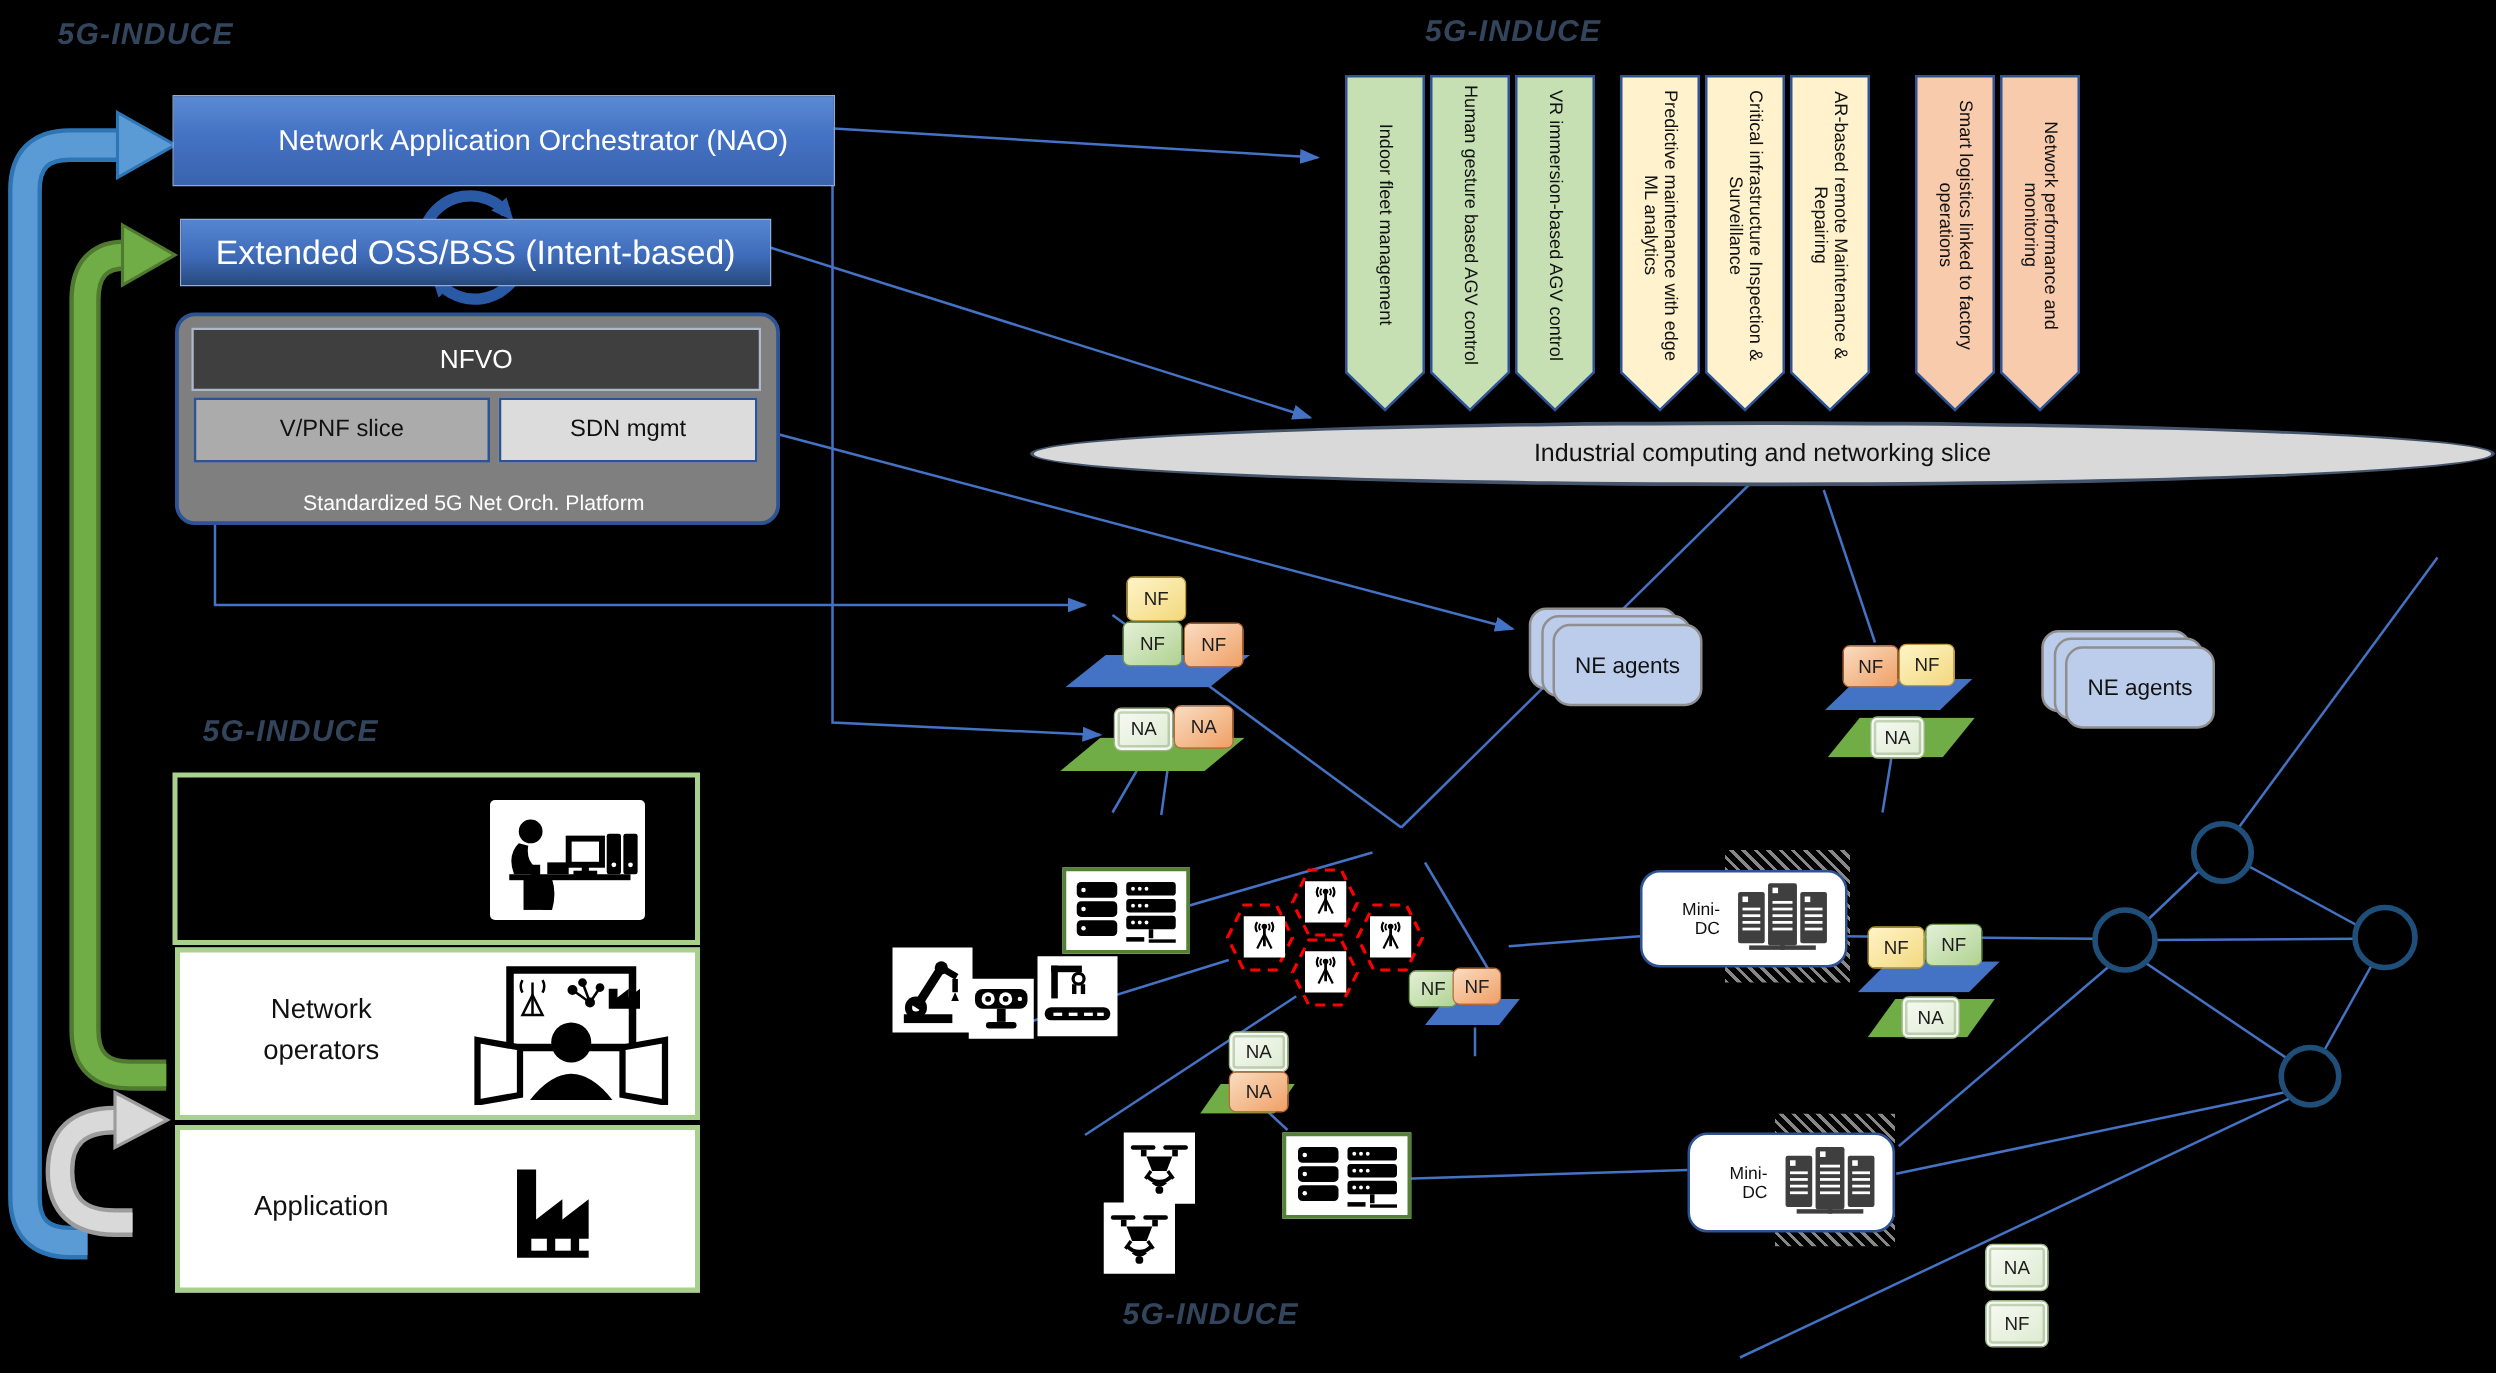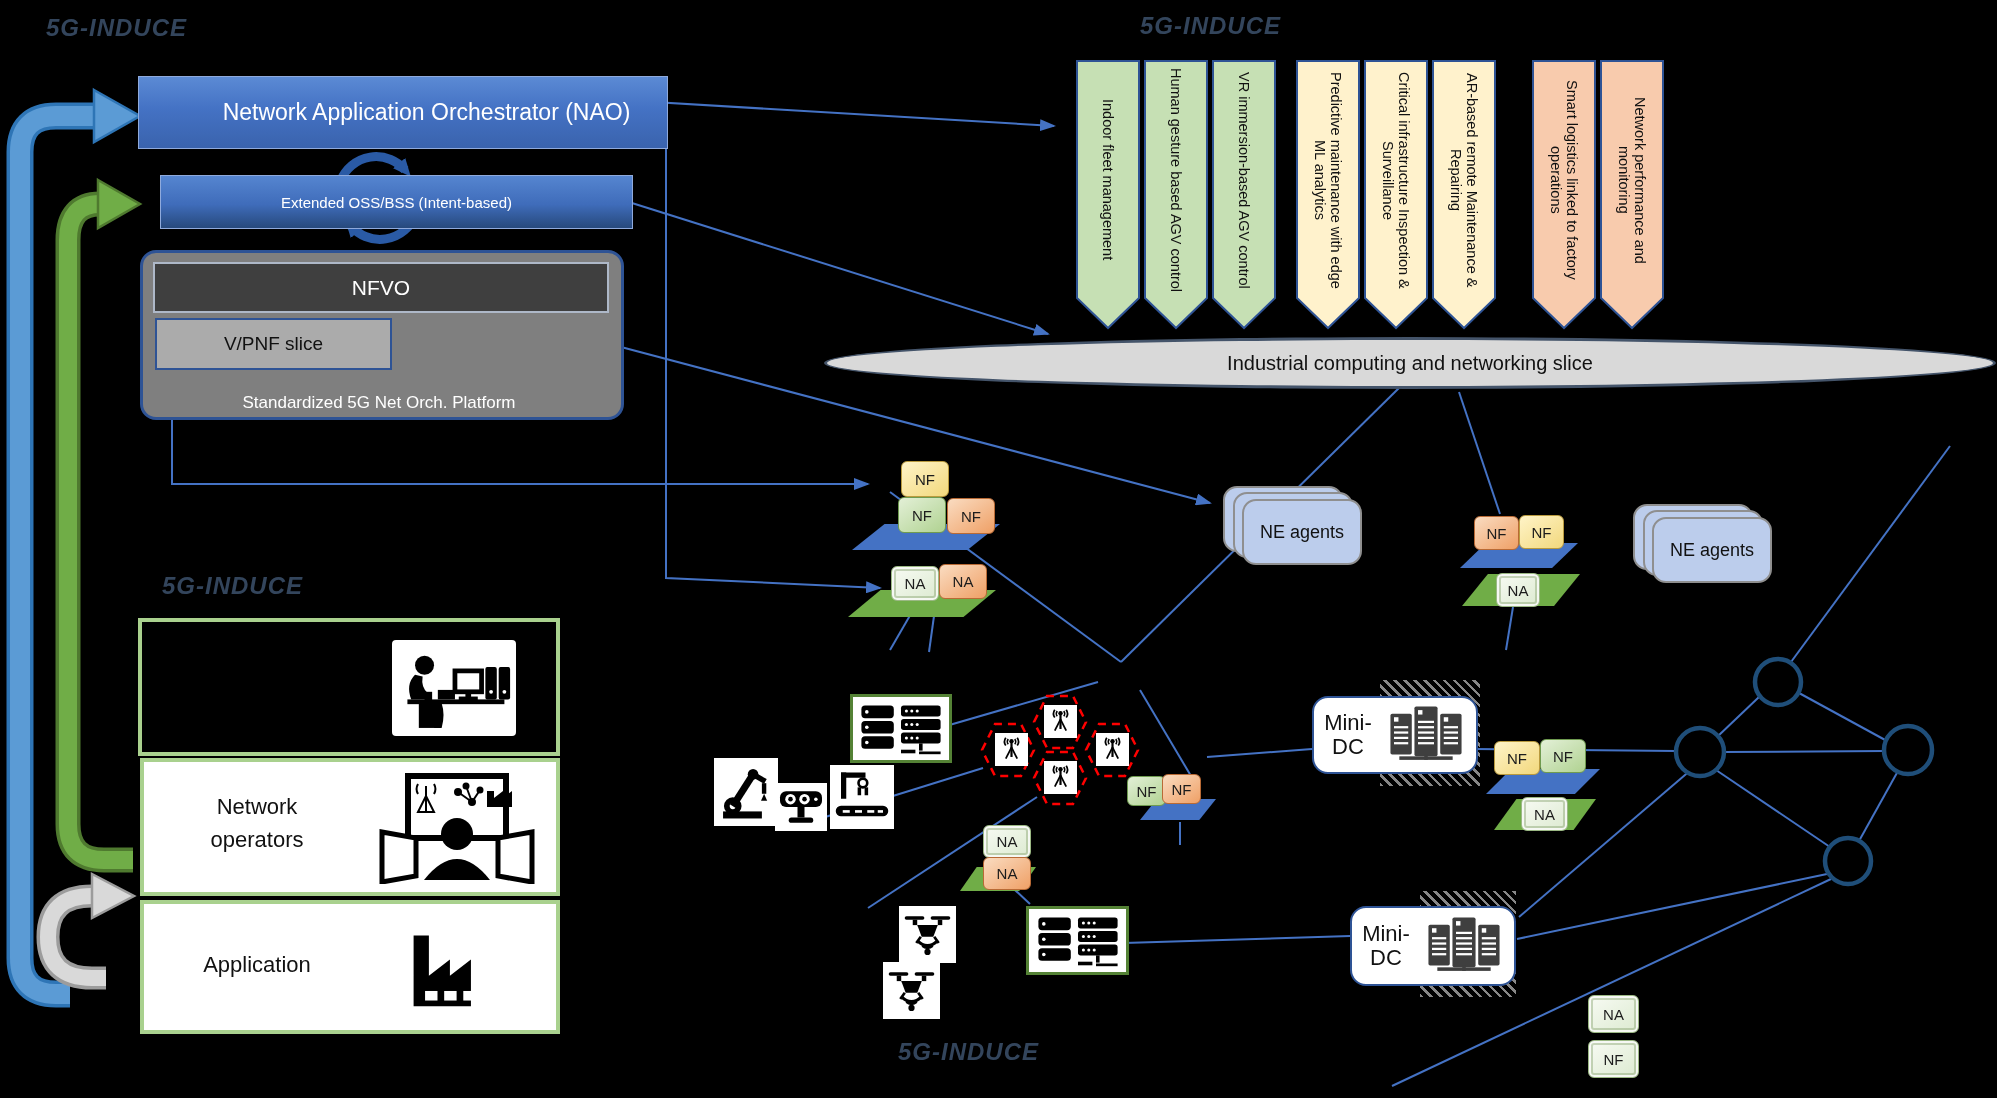--- a/index.html
+++ b/index.html
@@ -5,21 +5,21 @@
   html,body{margin:0;padding:0;background:#000;}
   #stage{position:relative;width:1997px;height:1098px;background:#000;overflow:hidden;
          font-family:"Liberation Sans",sans-serif;}
   #wires{position:absolute;left:0;top:0;z-index:1;}
   .wm{position:absolute;font-style:italic;font-weight:bold;font-size:24px;color:#33455c;
       letter-spacing:1px;z-index:2;white-space:nowrap;}
   .cbox{position:absolute;display:flex;align-items:center;justify-content:center;z-index:2;}
   .nao{left:138px;top:76px;width:481px;height:71px;color:#fff;font-size:23px;
        background:linear-gradient(180deg,#5b8ad4 0%,#4472c4 45%,#3a63ad 100%);
        border:1.5px solid #8faadc;padding-left:47px;}
-  .ossbss{left:160px;top:175px;width:471px;height:52px;color:#fff;font-size:15px;
+  .ossbss{left:144px;top:175px;width:471px;height:52px;color:#fff;font-size:27px;
        background:linear-gradient(180deg,#5585d0 0%,#3f6cba 55%,#27497c 100%);
        border:1.5px solid #8faadc;}
   .nfvo-wrap{position:absolute;left:140px;top:250px;width:478px;height:164px;background:#7f7f7f;
        border:3px solid #2e5395;border-radius:16px;z-index:2;}
   .nfvo-bar{left:153px;top:262px;width:452px;height:47px;background:#3f3f3f;
        border:2px solid #aeb8c8;color:#fff;font-size:21px;z-index:3;}
   .vpnf{left:155px;top:318px;width:233px;height:48px;background:#ababab;border:2px solid #2e5395;
        color:#111;font-size:19px;z-index:3;}
   .sdn{left:399px;top:318px;width:203px;height:48px;background:#dcdcdc;border:2px solid #2e5395;
        color:#111;font-size:19px;z-index:3;}
@@ -46,21 +46,21 @@
   .plane.b{background:#4472c4;}
   .plane.gr{background:#70ad47;}
   .ne-stack{position:absolute;width:154px;height:76px;z-index:3;}
   .ne-card{position:absolute;width:116px;height:62px;background:#bccdec;border:2.5px solid #8f8f8f;
        border-radius:14px;display:flex;align-items:center;justify-content:center;
        font-size:18px;color:#111;}
   .hatch{position:absolute;z-index:2;
        background:repeating-linear-gradient(45deg,rgba(150,150,150,.9) 0 2.5px,transparent 2.5px 7px);}
   .minidc{position:absolute;background:#fff;border:2.5px solid #2e5395;border-radius:16px;z-index:3;
        display:flex;align-items:center;justify-content:center;gap:6px;}
-  .minidc-label{font-size:22px;color:#111;text-align:center;line-height:1.1;width:56px;}
+  .minidc-label{font-size:14px;color:#111;text-align:right;line-height:1.1;width:56px;}
   .tile{position:absolute;background:#fff;z-index:3;display:flex;align-items:center;justify-content:center;}
   .tile.gb{border:3px solid #548235;}
 </style>
 </head>
 <body>
 
 <div id="stage">
 
   <svg id="wires" width="1997" height="1098" viewBox="0 0 1997 1098">
     <defs>
@@ -143,20 +143,21 @@
   <div class="wm" style="left:46px;top:14px">5G-INDUCE</div>
   <div class="wm" style="left:1140px;top:12px">5G-INDUCE</div>
   <div class="wm" style="left:162px;top:572px">5G-INDUCE</div>
   <div class="wm" style="left:898px;top:1038px">5G-INDUCE</div>
 
   <div class="cbox nao">Network Application Orchestrator  (NAO)</div>
   <div class="cbox ossbss">Extended OSS/BSS (Intent-based)</div>
   <div class="nfvo-wrap"></div>
   <div class="cbox nfvo-bar">NFVO</div>
   <div class="cbox vpnf">V/PNF slice</div>
+  <div class="cbox sdn">SDN mgmt</div>
   <div class="platform-caption">Standardized 5G Net Orch. Platform</div>
 
   <div class="slice-ellipse">Industrial computing and networking slice</div>
 
   <div id="banners">
       <div class="banner" style="left: 1076px;">
         <svg width="64" height="270" viewBox="0 0 64 270">
           <path d="M1,1 H63 V238 L32,268 L1,238 Z" fill="#c6e0b4" stroke="#2e5395" stroke-width="2"></path>
         </svg>
         <div class="blabel">Indoor fleet management</div>

